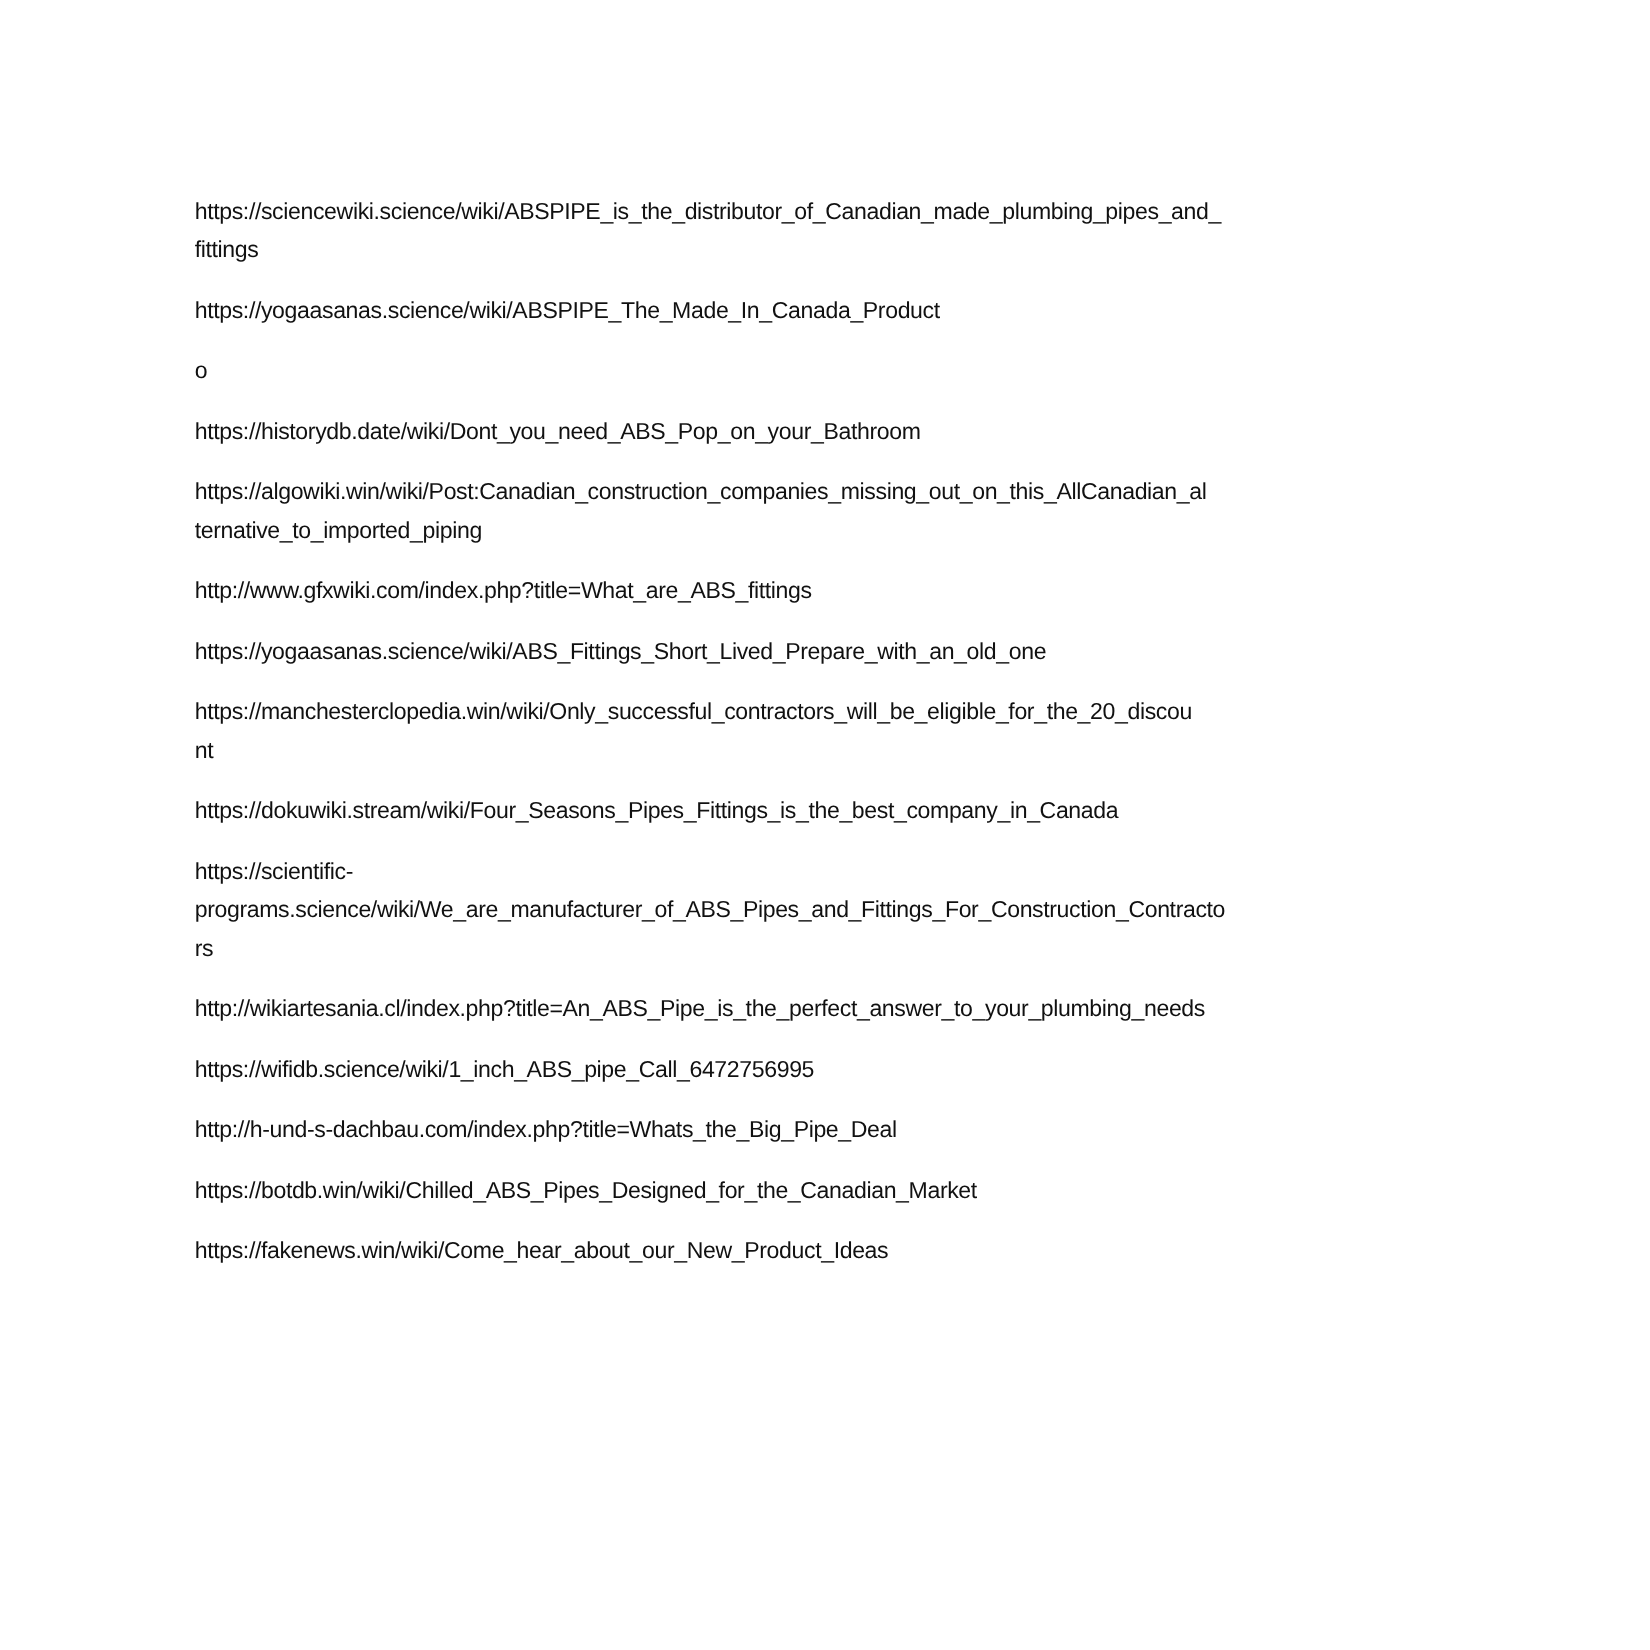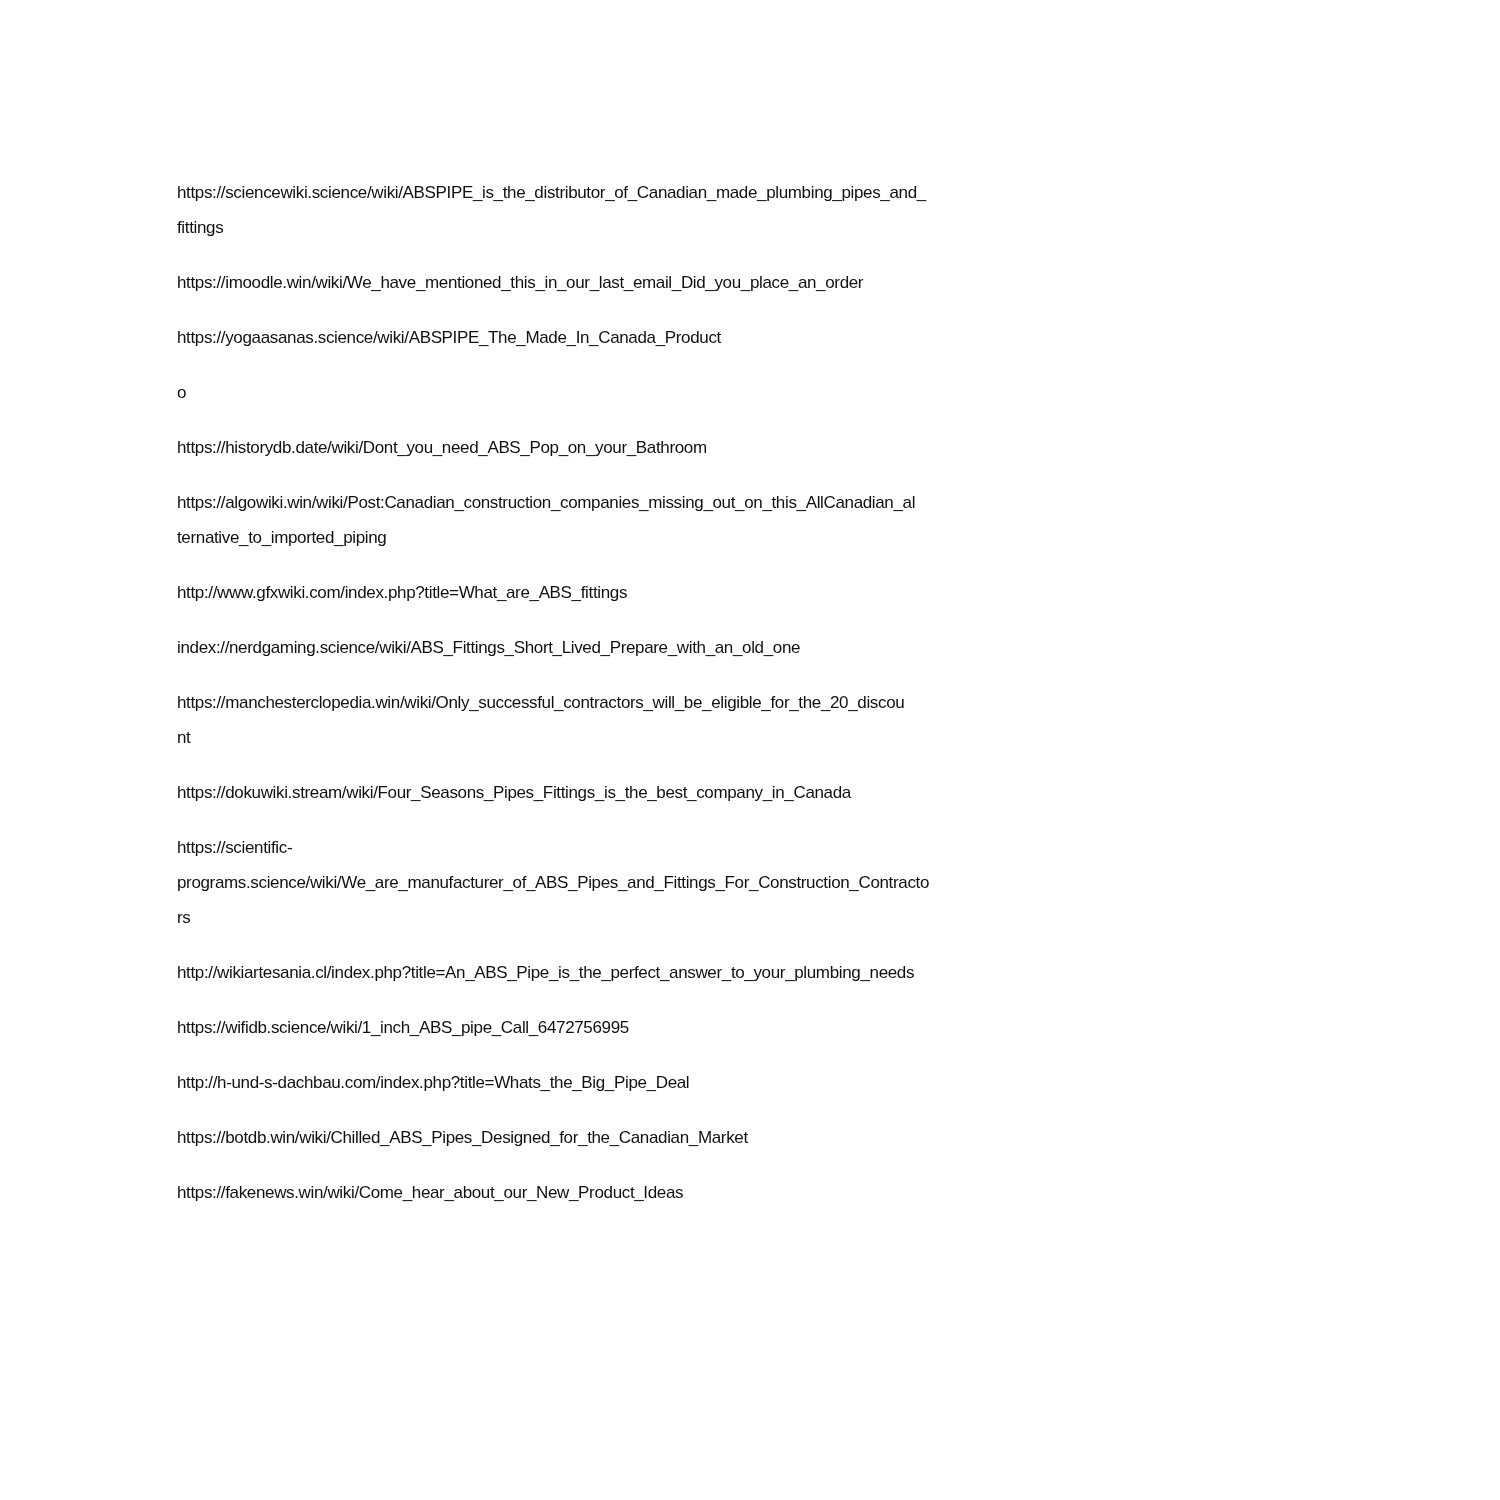--- a/index.html
+++ b/index.html
@@ -28,42 +28,39 @@
       left: 177px;
       top: 175px;
       width: 1160px;
     }
     .para {
       margin: 0 0 20px 0;
       padding: 0;
     }
     .line {
       display: block;
-      font-size: 17px;
+      font-size: 21px;
       line-height: 35px;
       height: 35px;
       white-space: pre;
       letter-spacing: -0.35px;
       color: #111111;
     }
   </style>
 </head>
 <body>
 
 <div class="page">
   <div class="content">
 
     <p class="para">
       <span class="line">https://sciencewiki.science/wiki/ABSPIPE_is_the_distributor_of_Canadian_made_plumbing_pipes_and_</span>
       <span class="line">fittings</span>
     </p>
 
-    <p class="para">
-      <span class="line">https://imoodle.win/wiki/We_have_mentioned_this_in_our_last_email_Did_you_place_an_order</span>
-    </p>
 
     <p class="para">
       <span class="line">https://yogaasanas.science/wiki/ABSPIPE_The_Made_In_Canada_Product</span>
     </p>
 
     <p class="para">
       <span class="line">o</span>
     </p>
 
     <p class="para">
@@ -74,21 +71,21 @@
       <span class="line">https://algowiki.win/wiki/Post:Canadian_construction_companies_missing_out_on_this_AllCanadian_al</span>
       <span class="line">ternative_to_imported_piping</span>
     </p>
 
 
     <p class="para">
       <span class="line">http://www.gfxwiki.com/index.php?title=What_are_ABS_fittings</span>
     </p>
 
     <p class="para">
-      <span class="line">index://nerdgaming.science/wiki/ABS_Fittings_Short_Lived_Prepare_with_an_old_one</span>
+      <span class="line">https://yogaasanas.science/wiki/ABS_Fittings_Short_Lived_Prepare_with_an_old_one</span>
     </p>
 
     <p class="para">
       <span class="line">https://manchesterclopedia.win/wiki/Only_successful_contractors_will_be_eligible_for_the_20_discou</span>
       <span class="line">nt</span>
     </p>
 
     <p class="para">
       <span class="line">https://dokuwiki.stream/wiki/Four_Seasons_Pipes_Fittings_is_the_best_company_in_Canada</span>
     </p>

